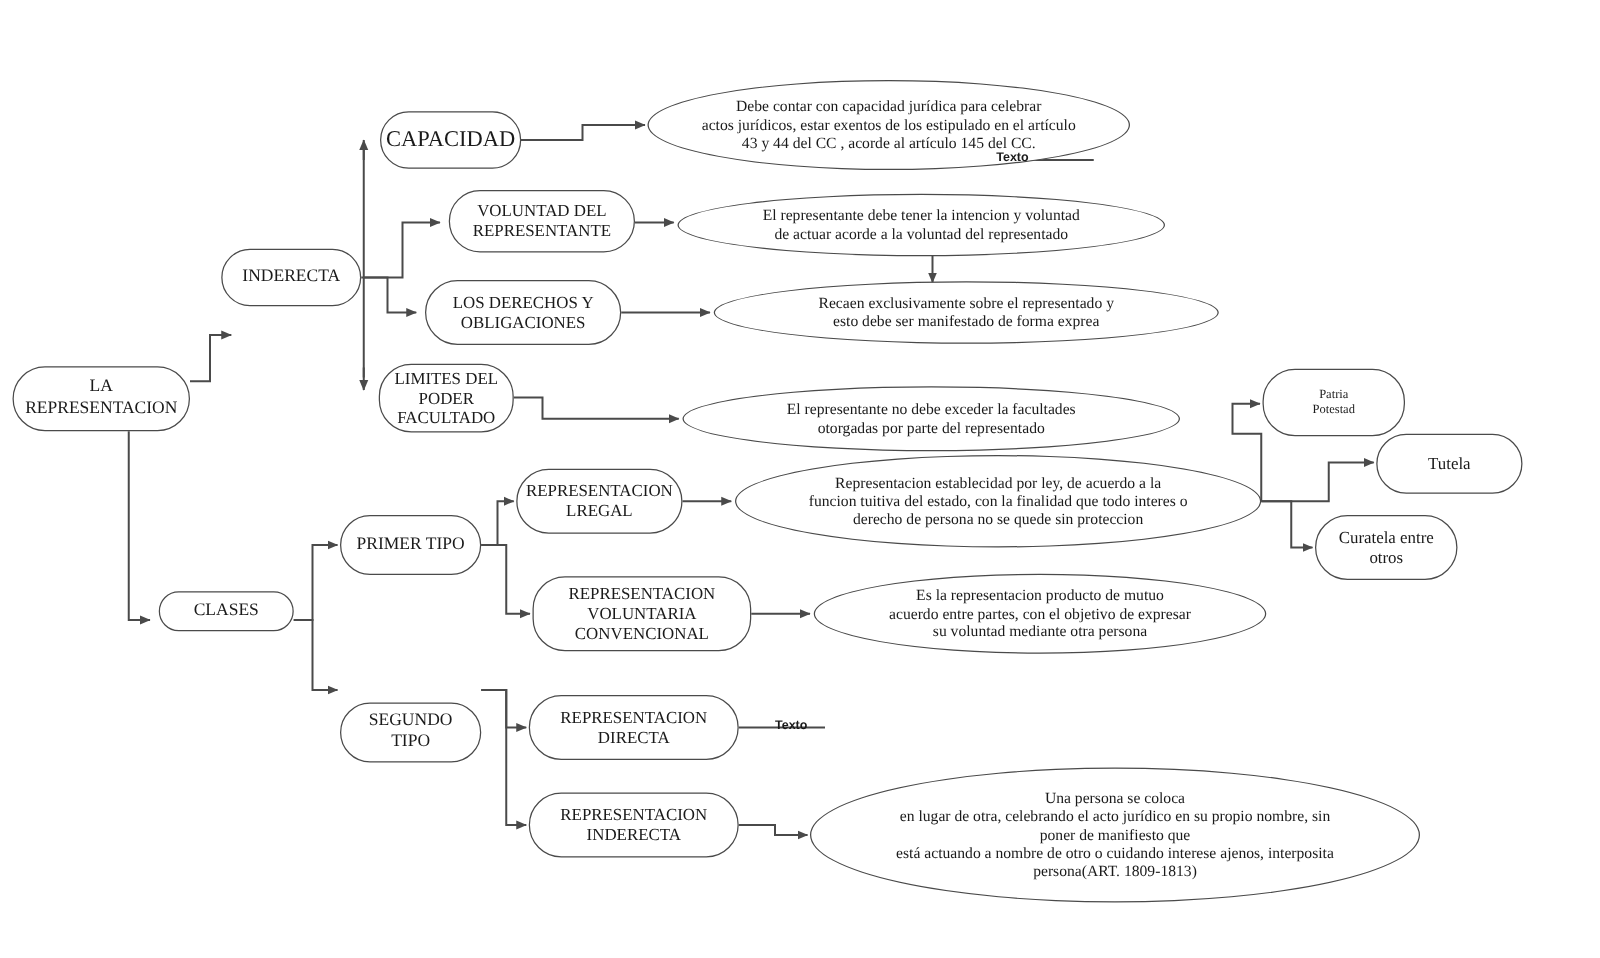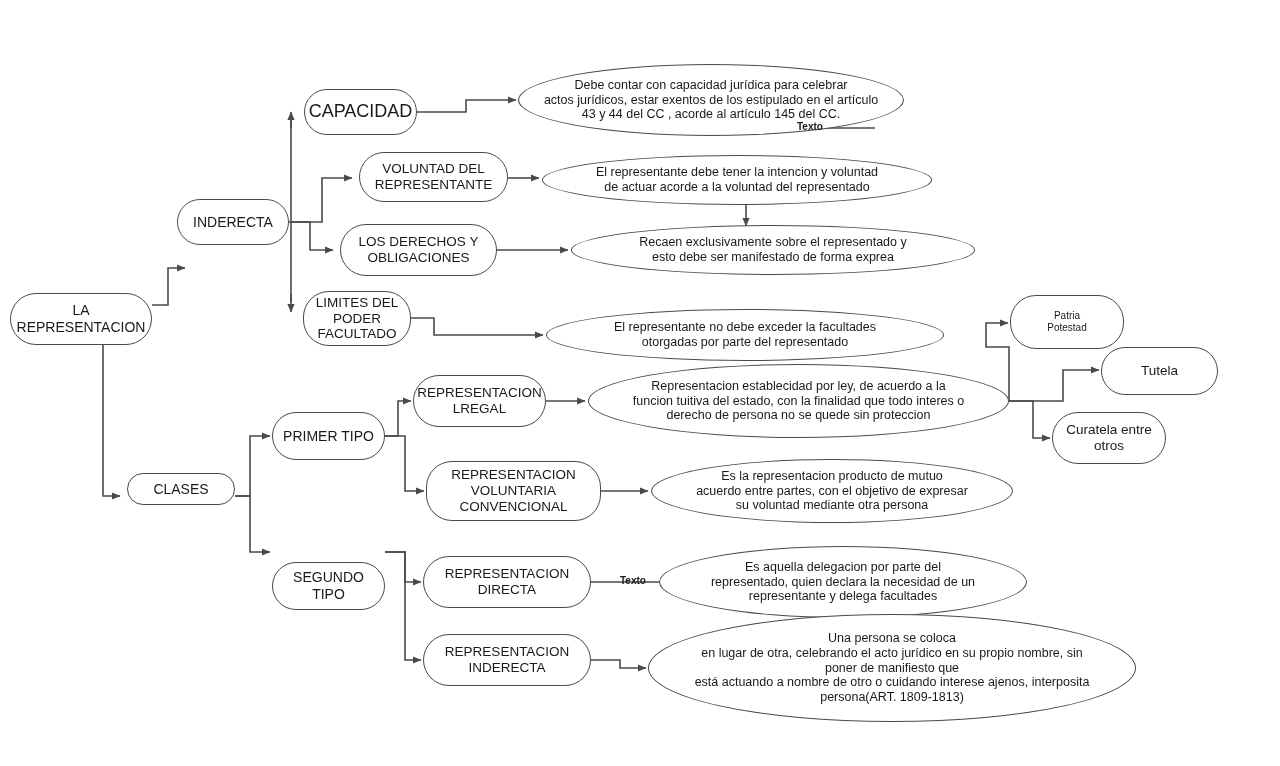--- a/index.html
+++ b/index.html
@@ -42,20 +42,21 @@
   }
   .node.box {
     border-radius: 26px;
   }
   .node.ellipse {
     border-radius: 50%;
   }
   .node span {
     display: block;
     width: 112%;
+    font-family: Liberation Serif, serif;
   }
   .edge-label {
     position: absolute;
     font-size: 10px;
     font-weight: bold;
     color: #1a1a1a;
     background: transparent;
     z-index: 3;
     white-space: nowrap;
   }
@@ -225,25 +226,20 @@
     <span>Es la representacion producto de mutuo
 acuerdo entre partes, con el objetivo de expresar
 su voluntad mediante otra persona</span>
   </div>
 
   <div class="node box" style="left:423px;top:556px;width:168px;height:52px;font-size:13.5px;">
     <span>REPRESENTACION
 DIRECTA</span>
   </div>
 
-  <div class="node ellipse" style="left:659px;top:546px;width:368px;height:72px;font-size:12.5px;">
-    <span>Es aquella delegacion por parte del
-representado, quien declara la necesidad de un
-representante y delega facultades</span>
-  </div>
 
   <div class="node box" style="left:423px;top:634px;width:168px;height:52px;font-size:13.5px;">
     <span>REPRESENTACION
 INDERECTA</span>
   </div>
 
   <div class="node ellipse" style="left:648px;top:614px;width:488px;height:108px;font-size:12.5px;">
     <span>Una persona se coloca
 en lugar de otra, celebrando el acto jurídico en su propio nombre, sin
 poner de manifiesto que

